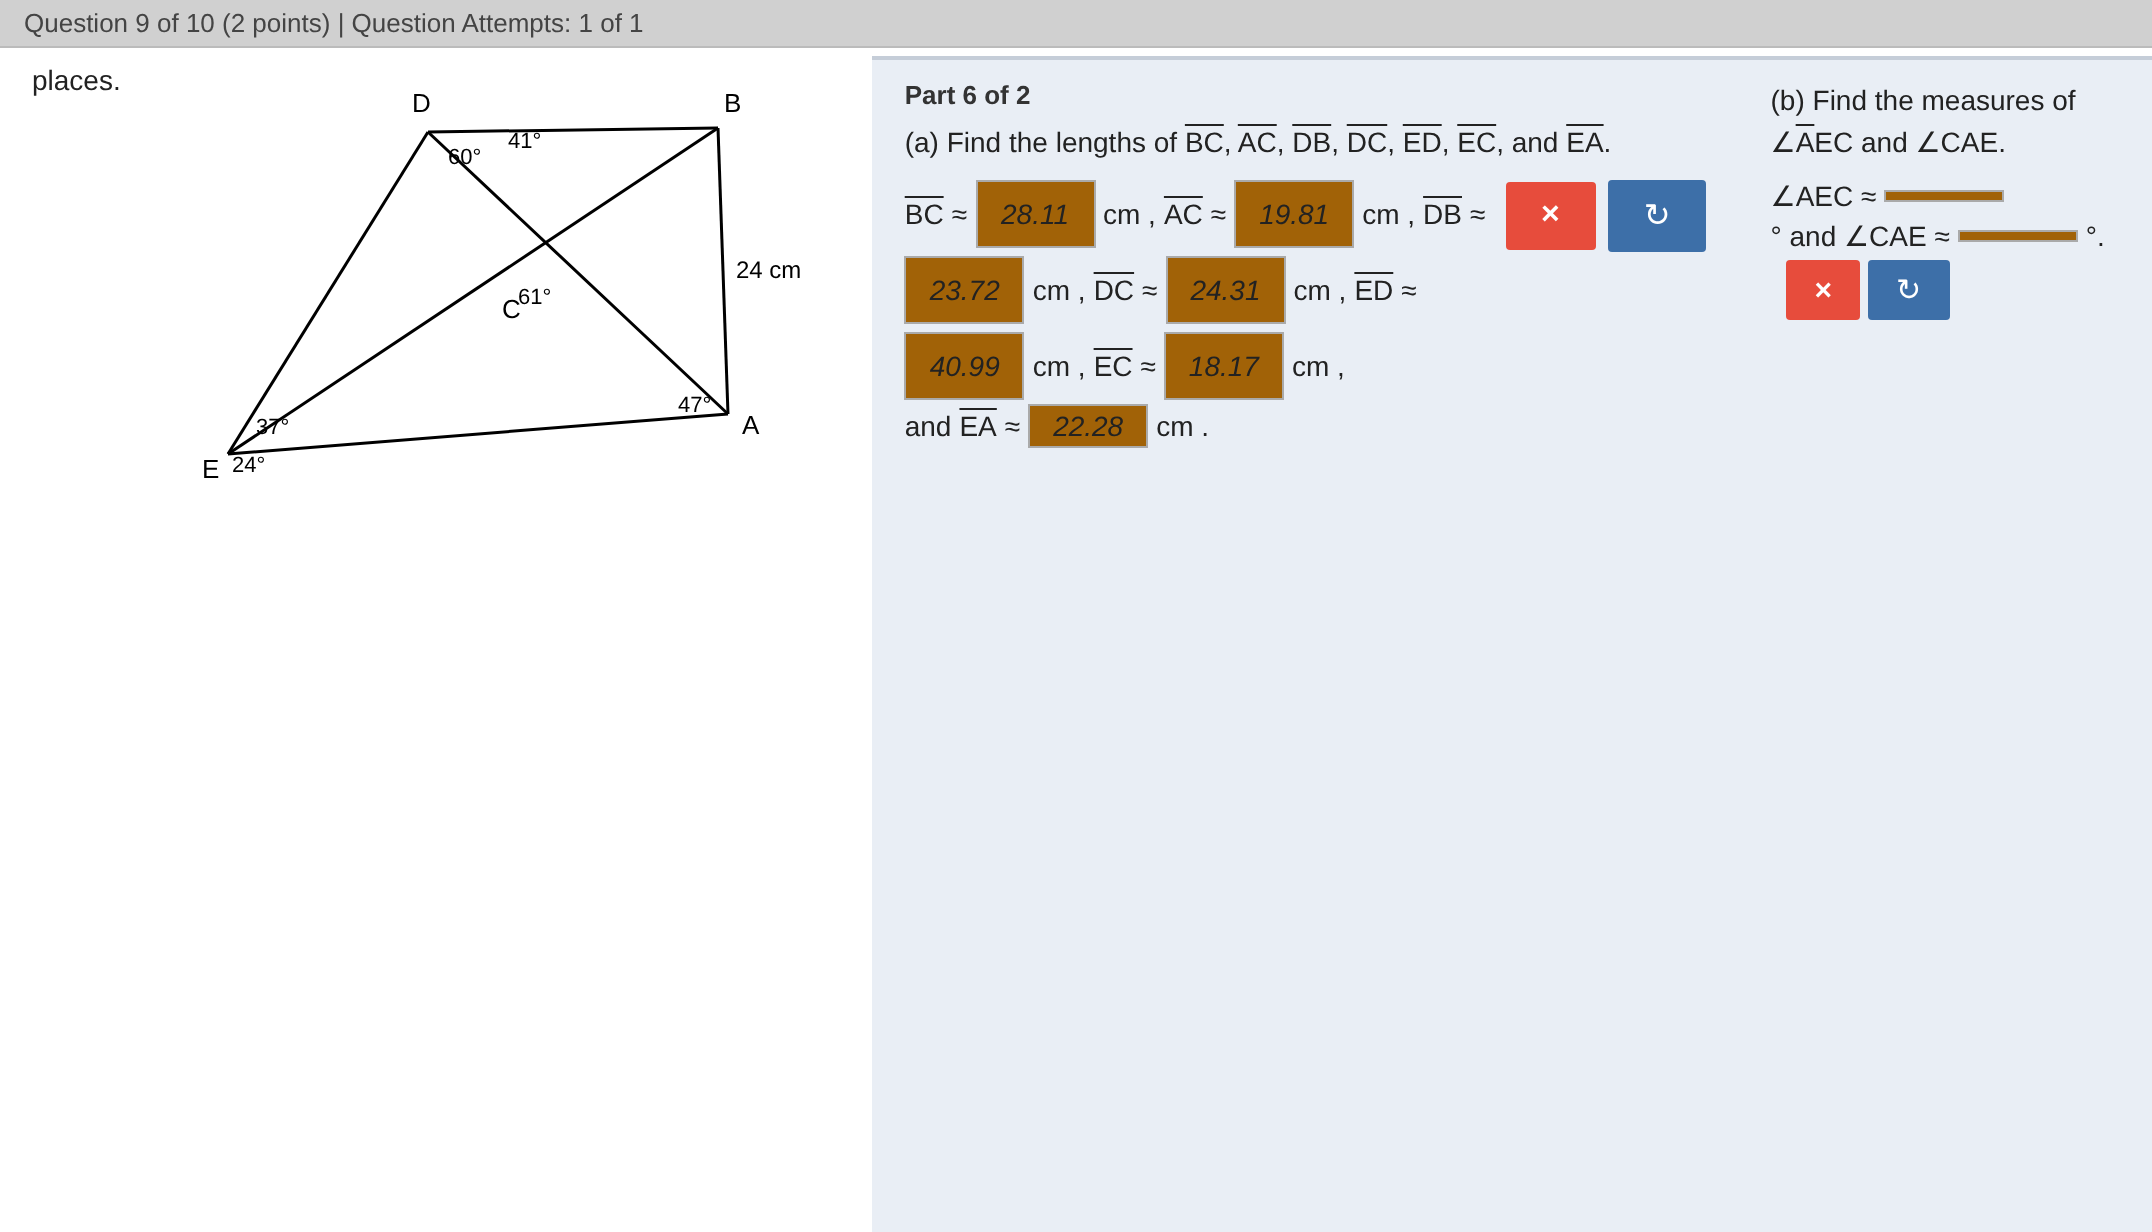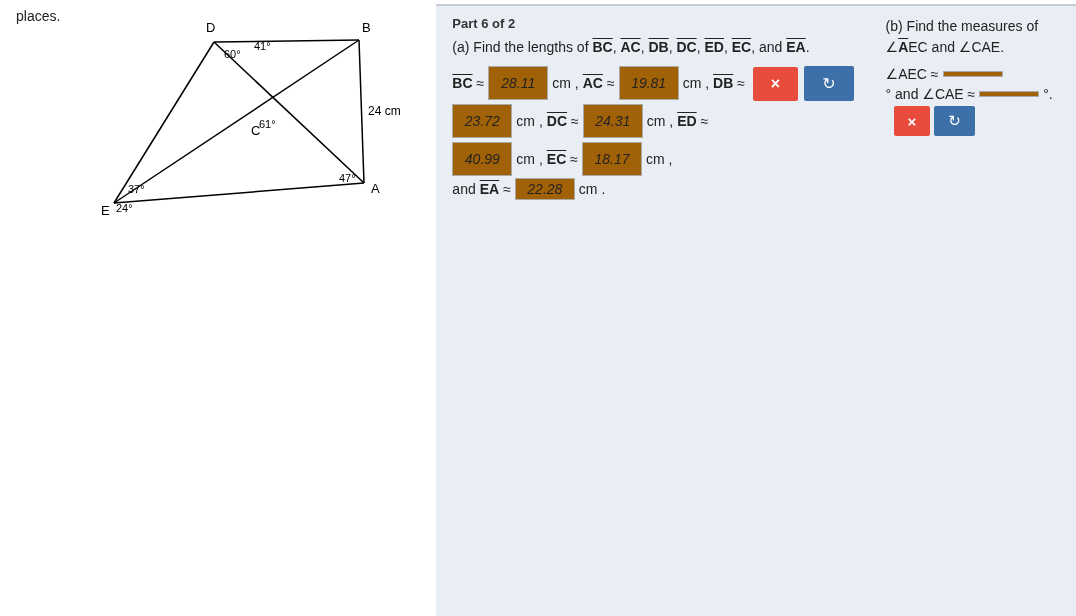--- a/index.html
+++ b/index.html
@@ -58,21 +58,20 @@
       margin-bottom: 6px;
     }
     .question-text {
       font-size: 14px;
       margin-bottom: 8px;
       color: #222;
       line-height: 1.5;
     }
     .overline {
       text-decoration: overline;
-      font-weight: bold;
     }
     .answer-row {
       display: flex;
       flex-wrap: wrap;
       align-items: center;
       gap: 4px;
       font-size: 14px;
       color: #222;
       line-height: 2;
     }
@@ -164,20 +163,23 @@
       display: flex;
       gap: 4px;
       margin-left: 8px;
     }
   </style>
 </head>
 <body>
 
 <div class="page-container">
 
+  <div class="top-bar">
+    <span>Question 9 of 10 (2 points) | Question Attempts: 1 of 1</span>
+  </div>
 
   <div class="main-content">
 
     <div class="places-text">
       <span>places.</span>
     </div>
 
     <div class="diagram-area">
       <svg class="diagram-svg" viewBox="0 0 320 220" xmlns="http://www.w3.org/2000/svg">
 

